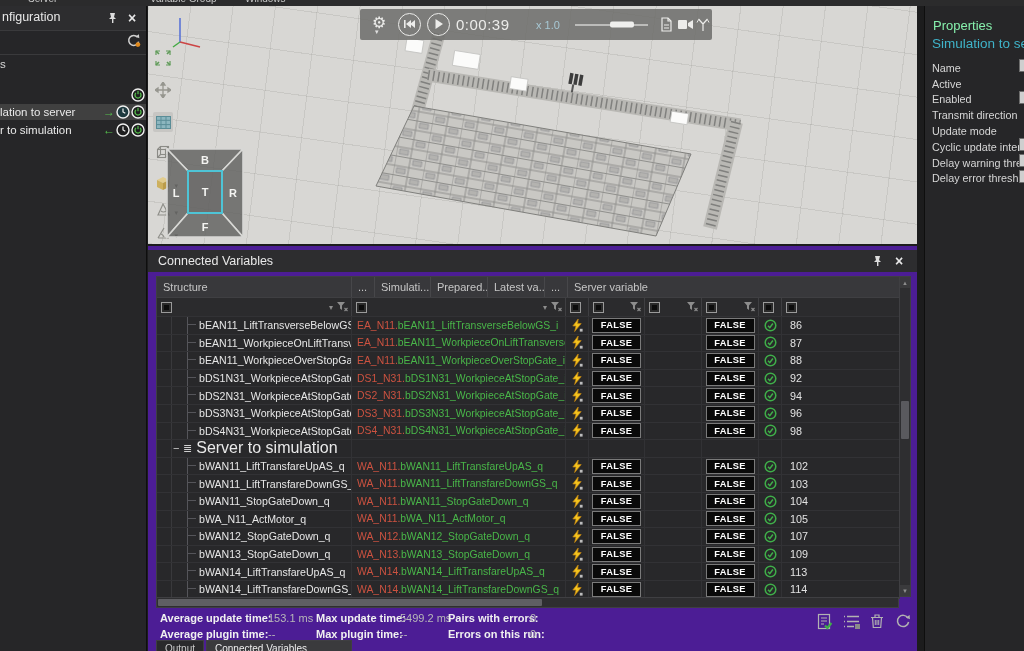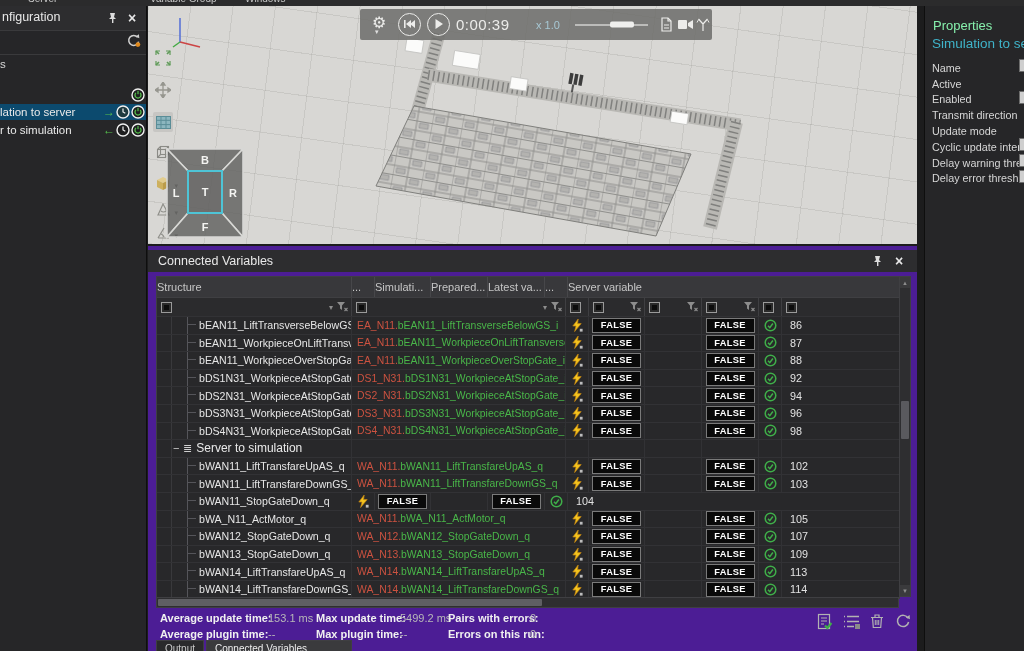--- a/index.html
+++ b/index.html
@@ -14,21 +14,21 @@
 
   
   #cfg{left:0;top:6px;width:146px;height:645px;background:#262628;border-right:1px solid #0e0e0e}
   #cfg .titlebar{position:absolute;left:0;top:0;width:100%;height:24px;background:#2d2d2f;border-bottom:1px solid #3a3a3c}
   #cfg .title{position:absolute;left:2px;top:4px;font-size:12.5px;color:#e8e8e8}
   .pinbtn,.closebtn{position:absolute;top:4px;width:16px;height:16px;display:flex;align-items:center;justify-content:center;color:#e8e8e8}
   .closebtn{font-size:14px;font-weight:bold;line-height:14px}
   #cfg .subbar{position:absolute;left:0;top:24px;width:100%;height:24px;border-bottom:1px solid #3a3a3c}
   #cfg .slabel{position:absolute;left:0;top:52px;font-size:11.5px;color:#d8d8d8}
   .cfgrow{position:absolute;left:0;width:146px;height:16px;display:flex;align-items:center;font-size:11.5px;color:#e9e9e9;white-space:nowrap}
-  .cfgrow.sel{background:#0c4a6e}
+  .cfgrow.sel{background:#404040}
   .cfgrow .lbl{flex:1;overflow:hidden}
   .cfgrow .arw{color:#55c04c;font-weight:bold;font-size:12px;margin-right:1px}
   .icircle{width:14px;height:14px;margin-right:1px}
 
   
   #vp{left:148px;top:6px;width:769px;height:238px;background-color:#d8d7d4;overflow:hidden;
       background-image:repeating-linear-gradient(97deg, rgba(110,110,104,.15) 0 1px, transparent 1px 42px),
                        repeating-linear-gradient(8deg,  rgba(110,110,104,.15) 0 1px, transparent 1px 42px);}
   #playbar{position:absolute;left:212px;top:3px;width:352px;height:31px;background:rgba(108,108,106,.85);border-radius:2px}
   #playbar .time{position:absolute;left:96px;top:7px;font-size:15px;color:#ececea;letter-spacing:.5px}
@@ -49,37 +49,37 @@
   .pfield .sliver{position:absolute;right:-1px;top:1px;width:7px;height:13px;background:#cfcfcf;border:1px solid #6d6d6d;box-sizing:border-box}
   #pfields{position:absolute;left:0;top:52px;width:100px}
 
   
   #cv{left:148px;top:246px;width:769px;height:405px;background:#4c1d95}
   #cv .titlebar{position:absolute;left:0;top:4px;width:100%;height:22px;background:#2d2d2f}
   #cv .title{position:absolute;left:10px;top:4px;font-size:12.5px;color:#e8e8e8}
   #tbl{position:absolute;left:8px;top:30px;width:742px;border:1px solid #3f3f42;box-sizing:content-box}
   .hrow{display:flex;height:20px;background:#38383b}
   .hcell{box-sizing:border-box;border-right:1px solid #47474a;font-size:11px;color:#c6c6c6;
-         display:flex;align-items:center;overflow:hidden;white-space:nowrap}
+         display:flex;align-items:center;padding-left:6px;overflow:hidden;white-space:nowrap}
   .frow{display:flex;height:18px;background:#2b2b2d;border-top:1px solid #3f3f42}
   .fcell{box-sizing:border-box;border-right:1px solid #3f3f42;position:relative;display:flex;align-items:center}
   .fsq{width:9px;height:9px;margin-left:4px;background:#0c0c0c;border:1px solid #9a9a9a;box-shadow:inset 0 0 0 2px #2a2a2a}
   .fcaret{position:absolute;right:18px;color:#8d8d8d;font-size:8px;top:5px}
   .ffun{position:absolute;right:3px;top:4px}
   .cw0{width:195px}.cw1{width:214px}.cw2{width:23px}.cw3{width:56px}.cw4{width:57px}.cw5{width:57px}.cw6{width:23px}.cw7{width:117px;border-right:none!important}
   #rows{height:282px;overflow:hidden;background:#28282a}
   .trow{display:flex;height:17.6px;box-sizing:border-box;border-top:1px solid #323235;background:#28282a}
   .tcell{box-sizing:border-box;border-right:1px solid #323235;position:relative;display:flex;align-items:center;overflow:hidden;white-space:nowrap}
   .st-label{font-size:10.6px;color:#e6e6e6;margin-left:42px}
   .tcell.cw0::before{content:'';position:absolute;left:14px;top:0;bottom:0;border-left:1px solid #39393c}
   .tree{position:absolute;left:30px;top:-1px;bottom:0;width:9px;border-left:1px solid #55555a}
   .tree::after{content:'';position:absolute;top:8px;left:0;width:8px;border-top:1px solid #55555a}
   .gexp{font-size:11px;color:#cfcfcf;margin-left:16px;width:10px}
   .glist{font-size:11px;color:#cfcfcf;margin-right:4px}
-  .glabel{font-size:12px;color:#e9e9e9}
+  .glabel{font-size:16px;color:#e9e9e9}
   .simtext{font-size:10.4px;margin-left:5px}
   .simtext .pre{color:#cc5240}.simtext .nm{color:#49b649}
   .valbox{width:47px;height:13px;margin:0 auto;background:#0a0a0a;border:1px solid #7a7a7a;
           display:flex;align-items:center;justify-content:center;font-size:9.3px;font-weight:bold;color:#fff;letter-spacing:.3px}
   .srv{font-size:10.8px;color:#e2e2e2;margin-left:8px}
   .ic-c{margin:0 auto}
 
   
   #vscroll{position:absolute;left:751px;top:30px;width:12px;height:321px;background:#2e2e30;border:1px solid #3f3f42;box-sizing:border-box}
   #vscroll .sarr{position:absolute;left:0;width:10px;height:11px;background:#3a3a3c;color:#8d8d8d;font-size:6px;display:flex;align-items:center;justify-content:center}
@@ -833,20 +833,23 @@
             <span class="srv">103</span>
           </div>
         </div>
 
         <div class="trow">
           <div class="tcell cw0">
             <span class="tree"></span>
             <span class="st-label">bWAN11_StopGateDown_q</span>
 
           </div>
+          <div class="tcell cw1">
+            <span class="simtext"><span class="pre">WA_N11.</span><span class="nm">bWAN11_StopGateDown_q</span></span>
+          </div>
           <div class="tcell cw2">
             <span class="ic-c">
               <svg width="12" height="13" viewBox="0 0 12 13">
                 <path d="M7.2 0 1.8 7H5L3.6 12.6 10.2 4.6H6.6z" fill="#f4c41e" stroke="#c08312" stroke-width="0.7"></path>
                 <rect x="8.8" y="9.8" width="2.8" height="2.8" fill="#bdbdbd"></rect>
               </svg>
             </span>
           </div>
           <div class="tcell cw3">
             <span class="valbox">FALSE</span>

